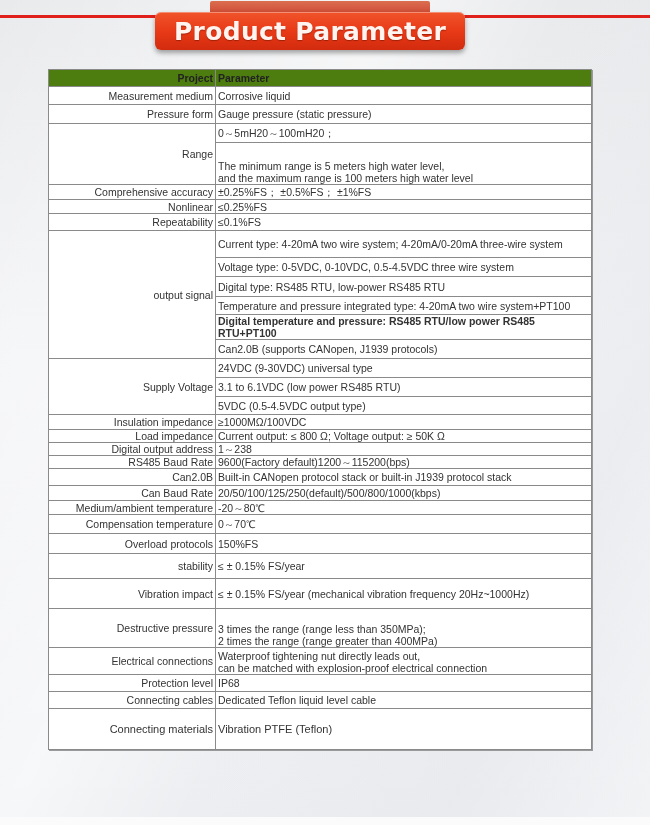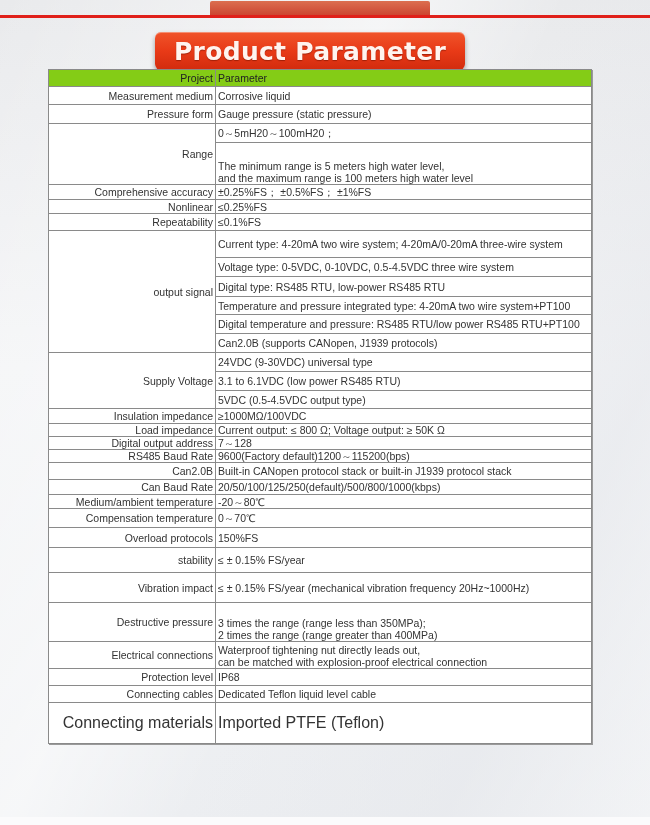--- a/index.html
+++ b/index.html
@@ -22,43 +22,43 @@
       position: absolute; left: 210px; top: 1px; width: 220px; height: 14px;
       background: linear-gradient(180deg, #d9603e, #c8331c);
       border-radius: 2px 2px 0 0;
       opacity: 0.9;
     }
     .banner {
       position: absolute; left: 155px; top: 12px; width: 310px; height: 38px;
       background: linear-gradient(180deg, #f0542a 0%, #e83a17 50%, #d22b0e 100%);
       border-radius: 6px;
       box-shadow: 0 3px 5px rgba(0,0,0,0.35), inset 0 1px 0 rgba(255,255,255,0.35);
-      display: flex; align-items: center; justify-content: center; margin-top: 20px;
+      display: flex; align-items: center; justify-content: center;
     }
     .banner-title {
       color: #fff4ef; font-size: 25px; font-weight: bold; letter-spacing: 0.3px;
       font-family: "DejaVu Sans", sans-serif;
       text-shadow: 0 1px 1px rgba(120,20,0,0.6);
     }
     .spec-table {
       position: absolute; left: 48px; top: 69px; width: 544px;
       border-collapse: collapse; background: #ffffff;
       box-shadow: 1px 1px 0 #9a9a9a;
       font-size: 10.5px; color: #333;
     }
     .spec-table td, .spec-table th {
       border: 1px solid #8a8a8a; padding: 0 2px; line-height: 12px;
     }
     .spec-table th {
-      background: #84cc16; font-weight: normal; color: #222; height: 16px;
+      background: #4d7c0f; font-weight: bold; color: #222; height: 16px;
     }
     .col-label { width: 162px; text-align: right; white-space: nowrap; }
     .col-value { text-align: left; padding-left: 2px; }
     .spec-table th.col-value { text-align: left; }
-    .big { font-size: 16px; }
+    .big { font-size: 11px; }
   </style>
 </head>
 <body>
 
 <div class="bg"></div>
 <div class="redline"></div>
 <div class="tab-top"></div>
 <div class="banner">
   <span class="banner-title">Product Parameter</span>
 </div>
@@ -128,21 +128,21 @@
         <td class="col-value" style="height: 19px;">
           <div>Digital type: RS485 RTU, low-power RS485 RTU</div>
         </td>
       </tr>
       <tr>
         <td class="col-value" style="height: 17px;">
           <div>Temperature and pressure integrated type: 4-20mA two wire system+PT100</div>
         </td>
       </tr>
       <tr>
-        <td class="col-value" style="height: 18px;">
+        <td class="col-value" style="height: 18px; font-weight: bold;">
           <div>Digital temperature and pressure: RS485 RTU/low power RS485 RTU+PT100</div>
         </td>
       </tr>
       <tr>
         <td class="col-value" style="height: 18px;">
           <div>Can2.0B (supports CANopen, J1939 protocols)</div>
         </td>
       </tr>
       <tr>
         <td class="col-label" rowspan="3">Supply Voltage</td>
@@ -168,21 +168,21 @@
       </tr>
       <tr>
         <td class="col-label" rowspan="1">Load impedance</td>
         <td class="col-value" style="height: 12px;">
           <div>Current output: ≤ 800 Ω; Voltage output: ≥ 50K Ω</div>
         </td>
       </tr>
       <tr>
         <td class="col-label" rowspan="1">Digital output address</td>
         <td class="col-value" style="height: 11px;">
-          <div>7～128</div>
+          <div>1～238</div>
         </td>
       </tr>
       <tr>
         <td class="col-label" rowspan="1">RS485 Baud Rate</td>
         <td class="col-value" style="height: 12px;">
           <div>9600(Factory default)1200～115200(bps)</div>
         </td>
       </tr>
       <tr>
         <td class="col-label" rowspan="1">Can2.0B</td>
@@ -248,17 +248,17 @@
       </tr>
       <tr>
         <td class="col-label" rowspan="1">Connecting cables</td>
         <td class="col-value" style="height: 16px;">
           <div>Dedicated Teflon liquid level cable</div>
         </td>
       </tr>
       <tr>
         <td class="col-label big" rowspan="1">Connecting materials</td>
         <td class="col-value big" style="height: 40px;">
-          <div>Imported PTFE (Teflon)</div>
+          <div>Vibration PTFE (Teflon)</div>
         </td>
       </tr>
     </tbody>
 </table>
 
 </body></html>

